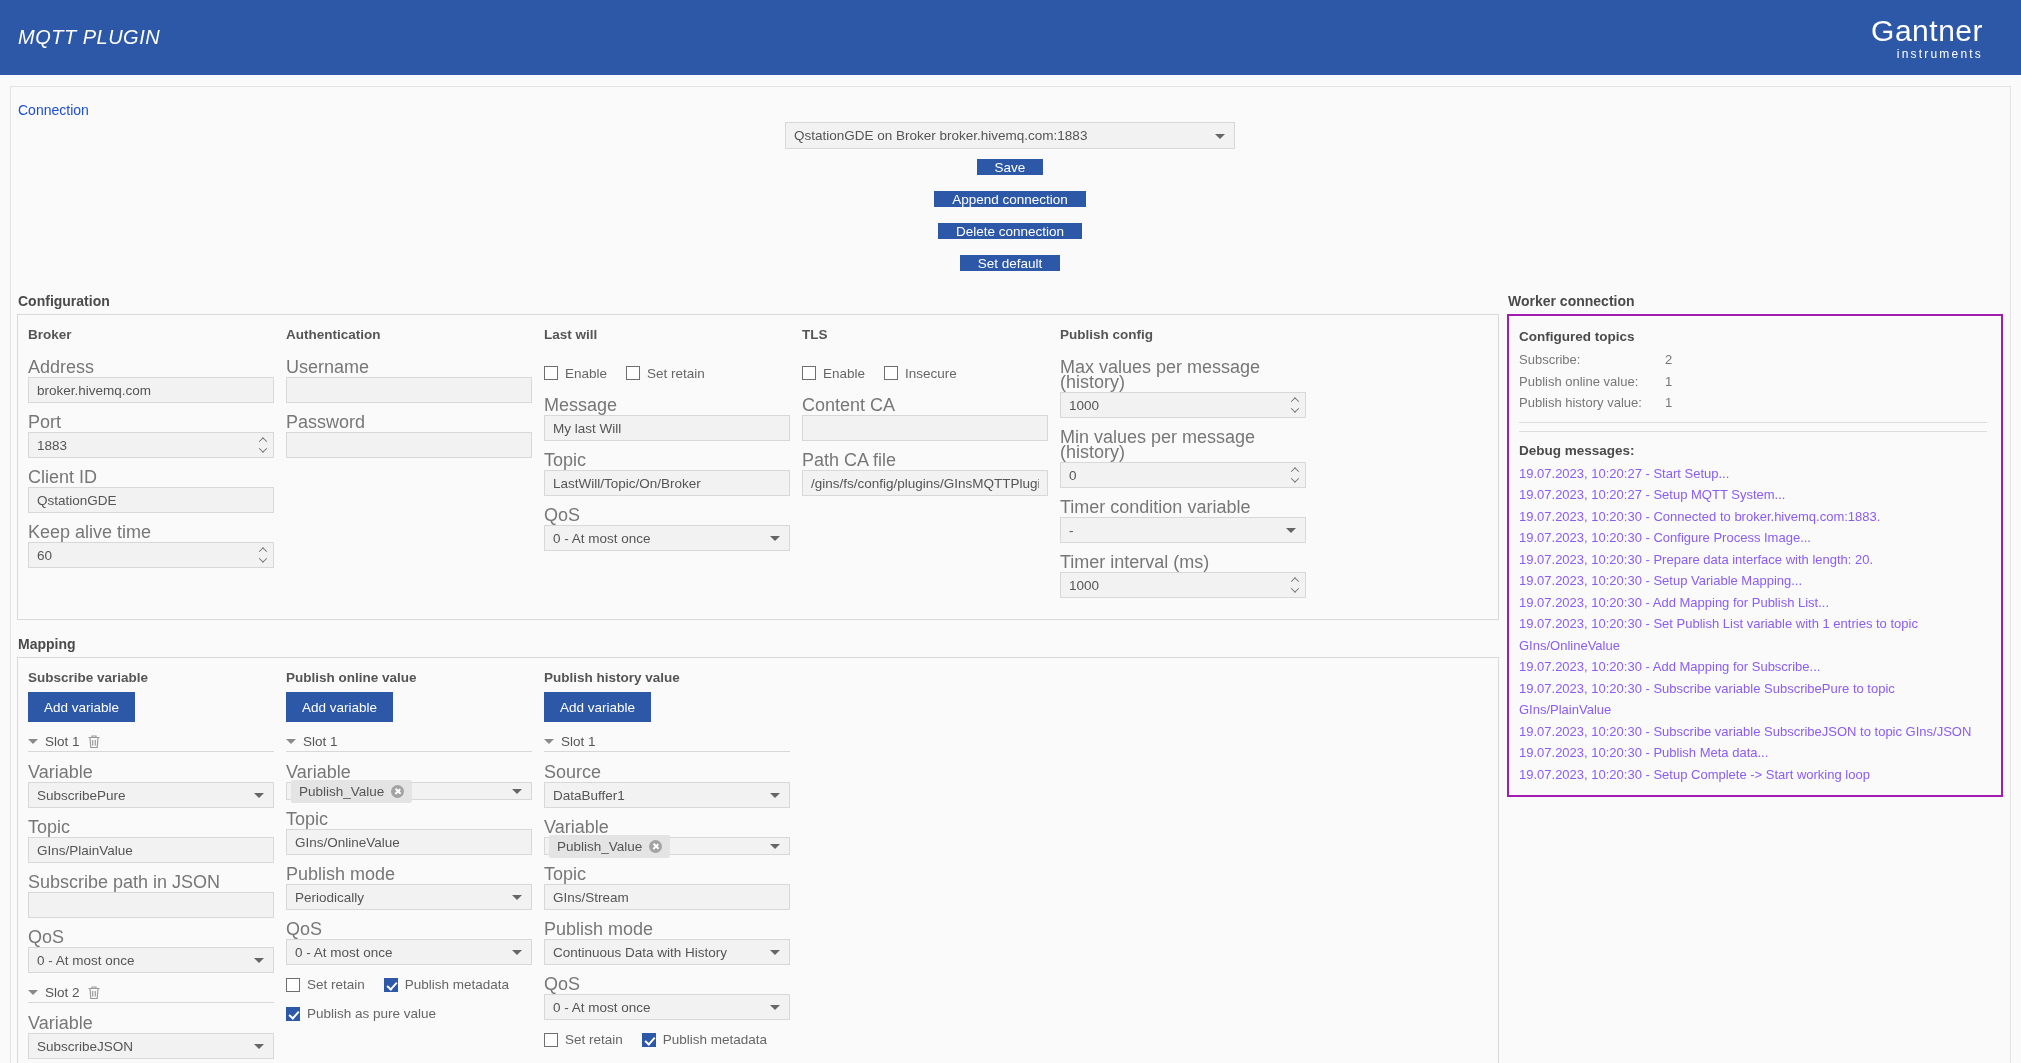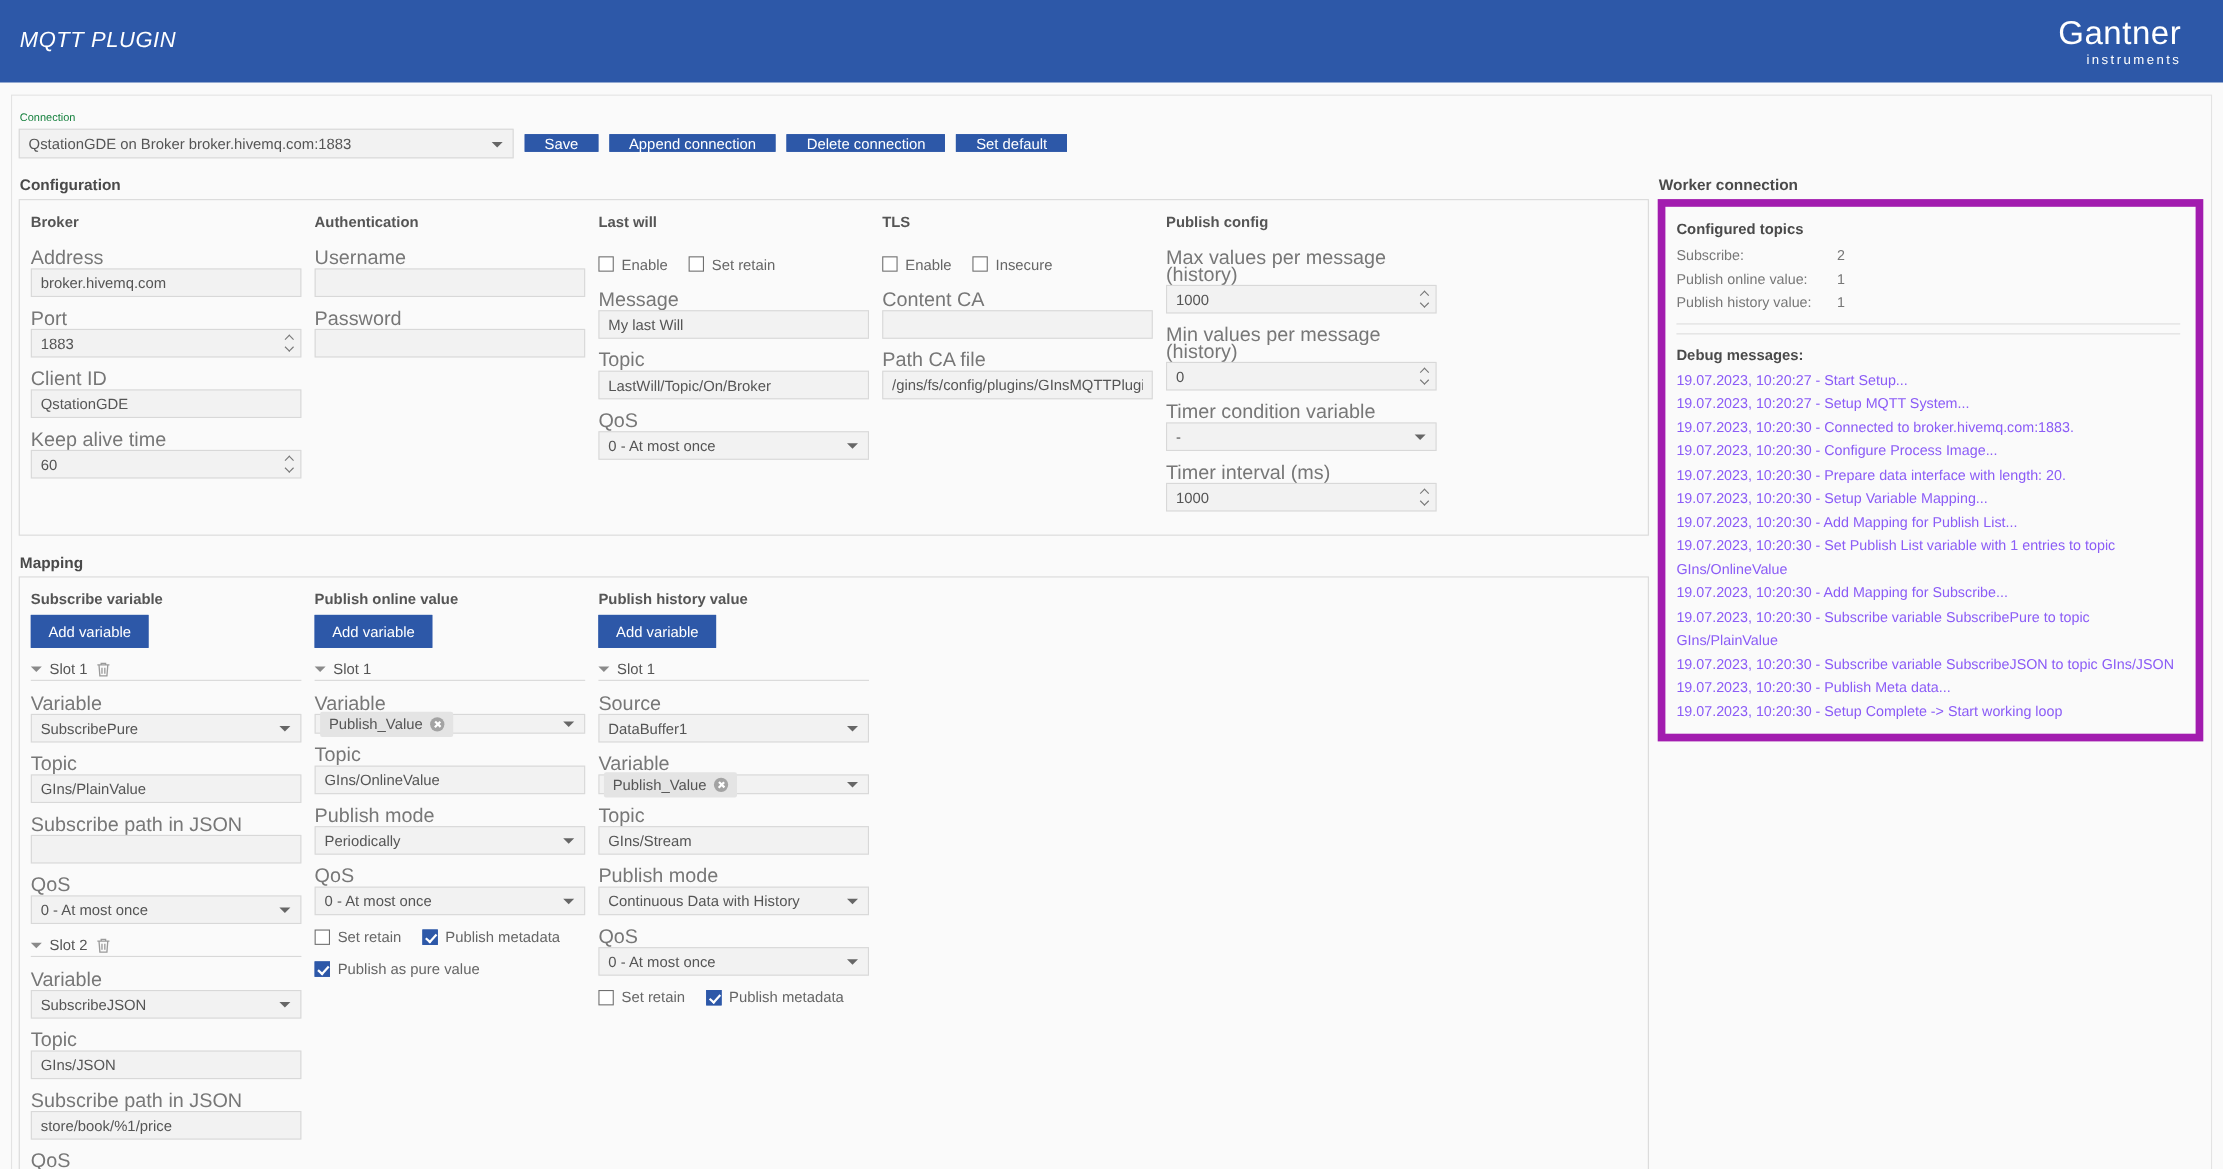--- a/index.html
+++ b/index.html
@@ -10,22 +10,22 @@
   .header { height:75px; background:#2d58a8; display:flex; align-items:center; justify-content:space-between; padding:0 38px 0 18px; }
   .header-title { color:#fff; font-size:20px; letter-spacing:.5px;font-style:italic; }
   .logo { text-align:right; color:#fff; line-height:1; }
   .logo .brand { font-size:30px; font-weight:normal; letter-spacing:.5px; }
   .logo .brand-sub { font-size:12px; letter-spacing:2.2px; margin-top:2px; }
 
   
   .container { margin:11px 10px 10px 10px; border:1px solid #e3e3e3; padding:15px 7px 8px 6px; min-height:956px; }
 
   
-  .conn-label { font-size:10px; color:#15803d; margin:0 0 4px 1px; }
-  .conn-row { display:flex; align-items:flex-end; gap:10px; }
+  .conn-label { font-size:14px; color:#1d4ed8; margin:0 0 4px 1px; }
+  .conn-row { display:flex; align-items:center; gap:10px;flex-direction:column; }
   .conn-row .btn { margin-bottom:6px; }
 
   
   .btn { background:#2d58a8; color:#fff; border:1px solid #2d58a8; height:16px; padding:0 17px; font-size:13.5px; font-family:inherit; cursor:pointer; white-space:nowrap; }
   .btn.add { height:30px; padding:0 15px; }
 
   .tin { width:100%; height:26px; background:#f2f2f2; border:1px solid #d8d8d8; padding:0 8px; font-size:13.5px; color:#555; font-family:inherit; }
   .numwrap { position:relative; }
   .numwrap .tin { padding-right:24px; }
   .spinner { position:absolute; right:1px; top:1px; bottom:1px; width:20px; display:flex; flex-direction:column; align-items:center; justify-content:center; gap:4px; cursor:pointer; }
@@ -70,21 +70,21 @@
   .cb-first { margin-top:17px; height:26px; display:flex; align-items:center; margin-bottom:12px; }
 
   
   .addbtn-wrap { margin-bottom:12px; }
   .slot-row { display:flex; align-items:center; gap:7px; padding-bottom:2px; border-bottom:1px solid #d8d8d8; margin-bottom:13px; }
   .slot-row .tri { width:0; height:0; border-left:5px solid transparent; border-right:5px solid transparent; border-top:5px solid #8a8a8a; display:block; cursor:pointer; }
   .slotlabel { font-size:13.5px; color:#555; line-height:15px; }
   .trash { cursor:pointer; display:block; }
 
   
-  .worker-panel { border:7px solid #a21caf; padding:10px 14px 10px 10px; }
+  .worker-panel { border:2px solid #a21caf; padding:10px 14px 10px 10px; }
   .wtitle { font-size:13.5px; font-weight:bold; color:#4a4a4a; line-height:21px; margin-bottom:2px; }
   .wrow { display:flex; font-size:13px; color:#777; line-height:21.5px; }
   .wrow .wlabel { width:146px; flex:none; }
   .divider { border-top:1px solid #ddd; margin:8px 0; }
   .conn-status { display:flex; align-items:center; gap:8px; }
   .dot { width:14px; height:14px; border-radius:50%; background:#35c135; border:1px solid #23a223; box-shadow:inset 1px 1px 2px rgba(255,255,255,.55); }
   .dmsg-wrap { margin-top:2px; }
   .dmsg { font-size:13px; color:#8b5cf6; line-height:21.5px; }
 
   .mapping-panel { min-height:570px; }

